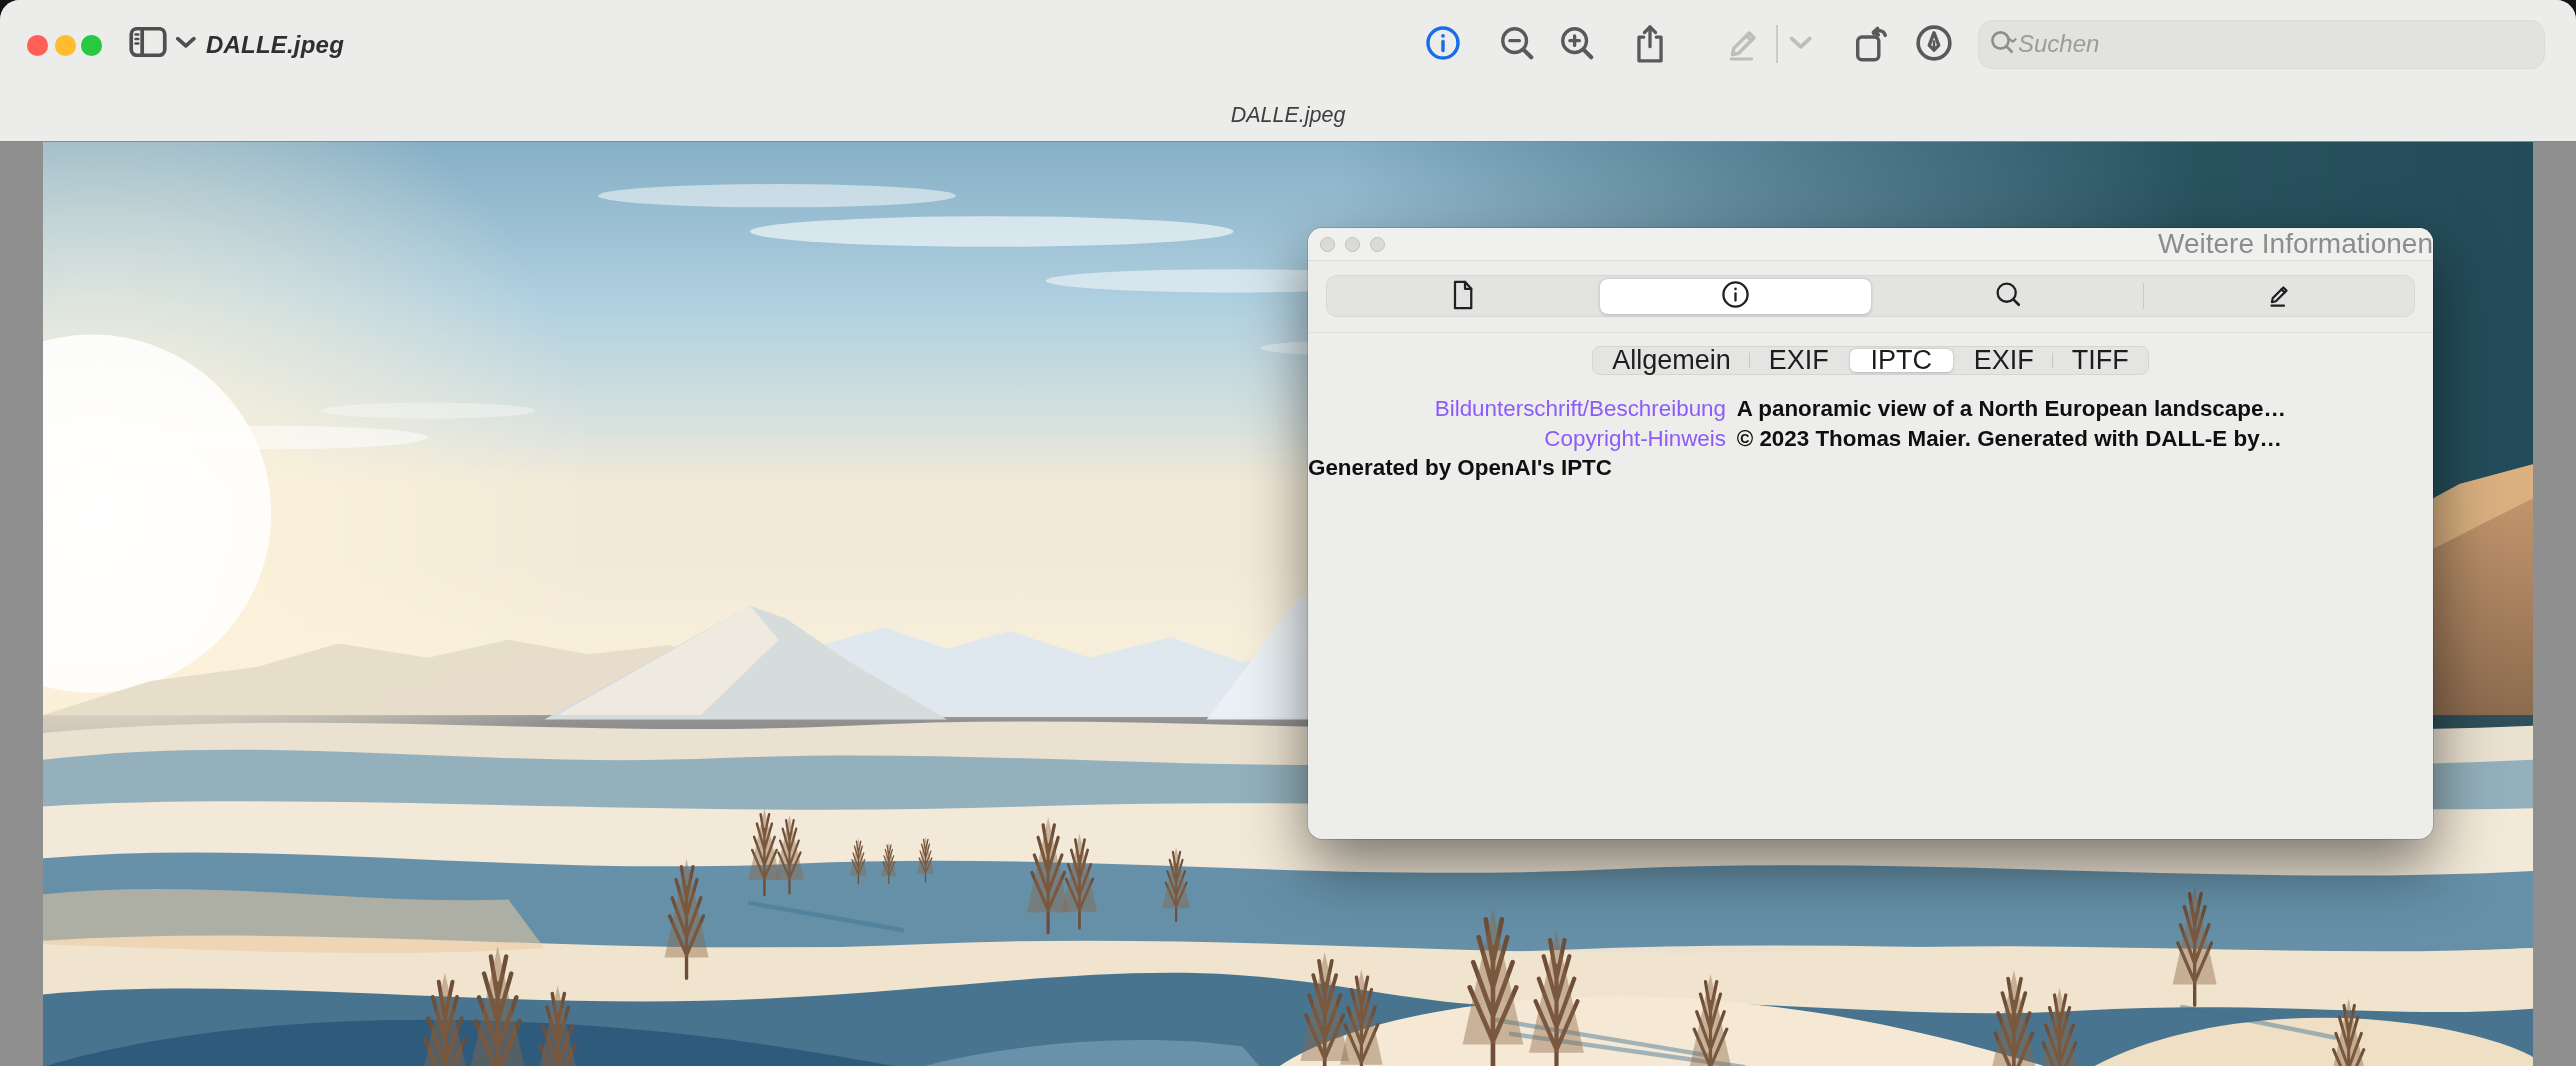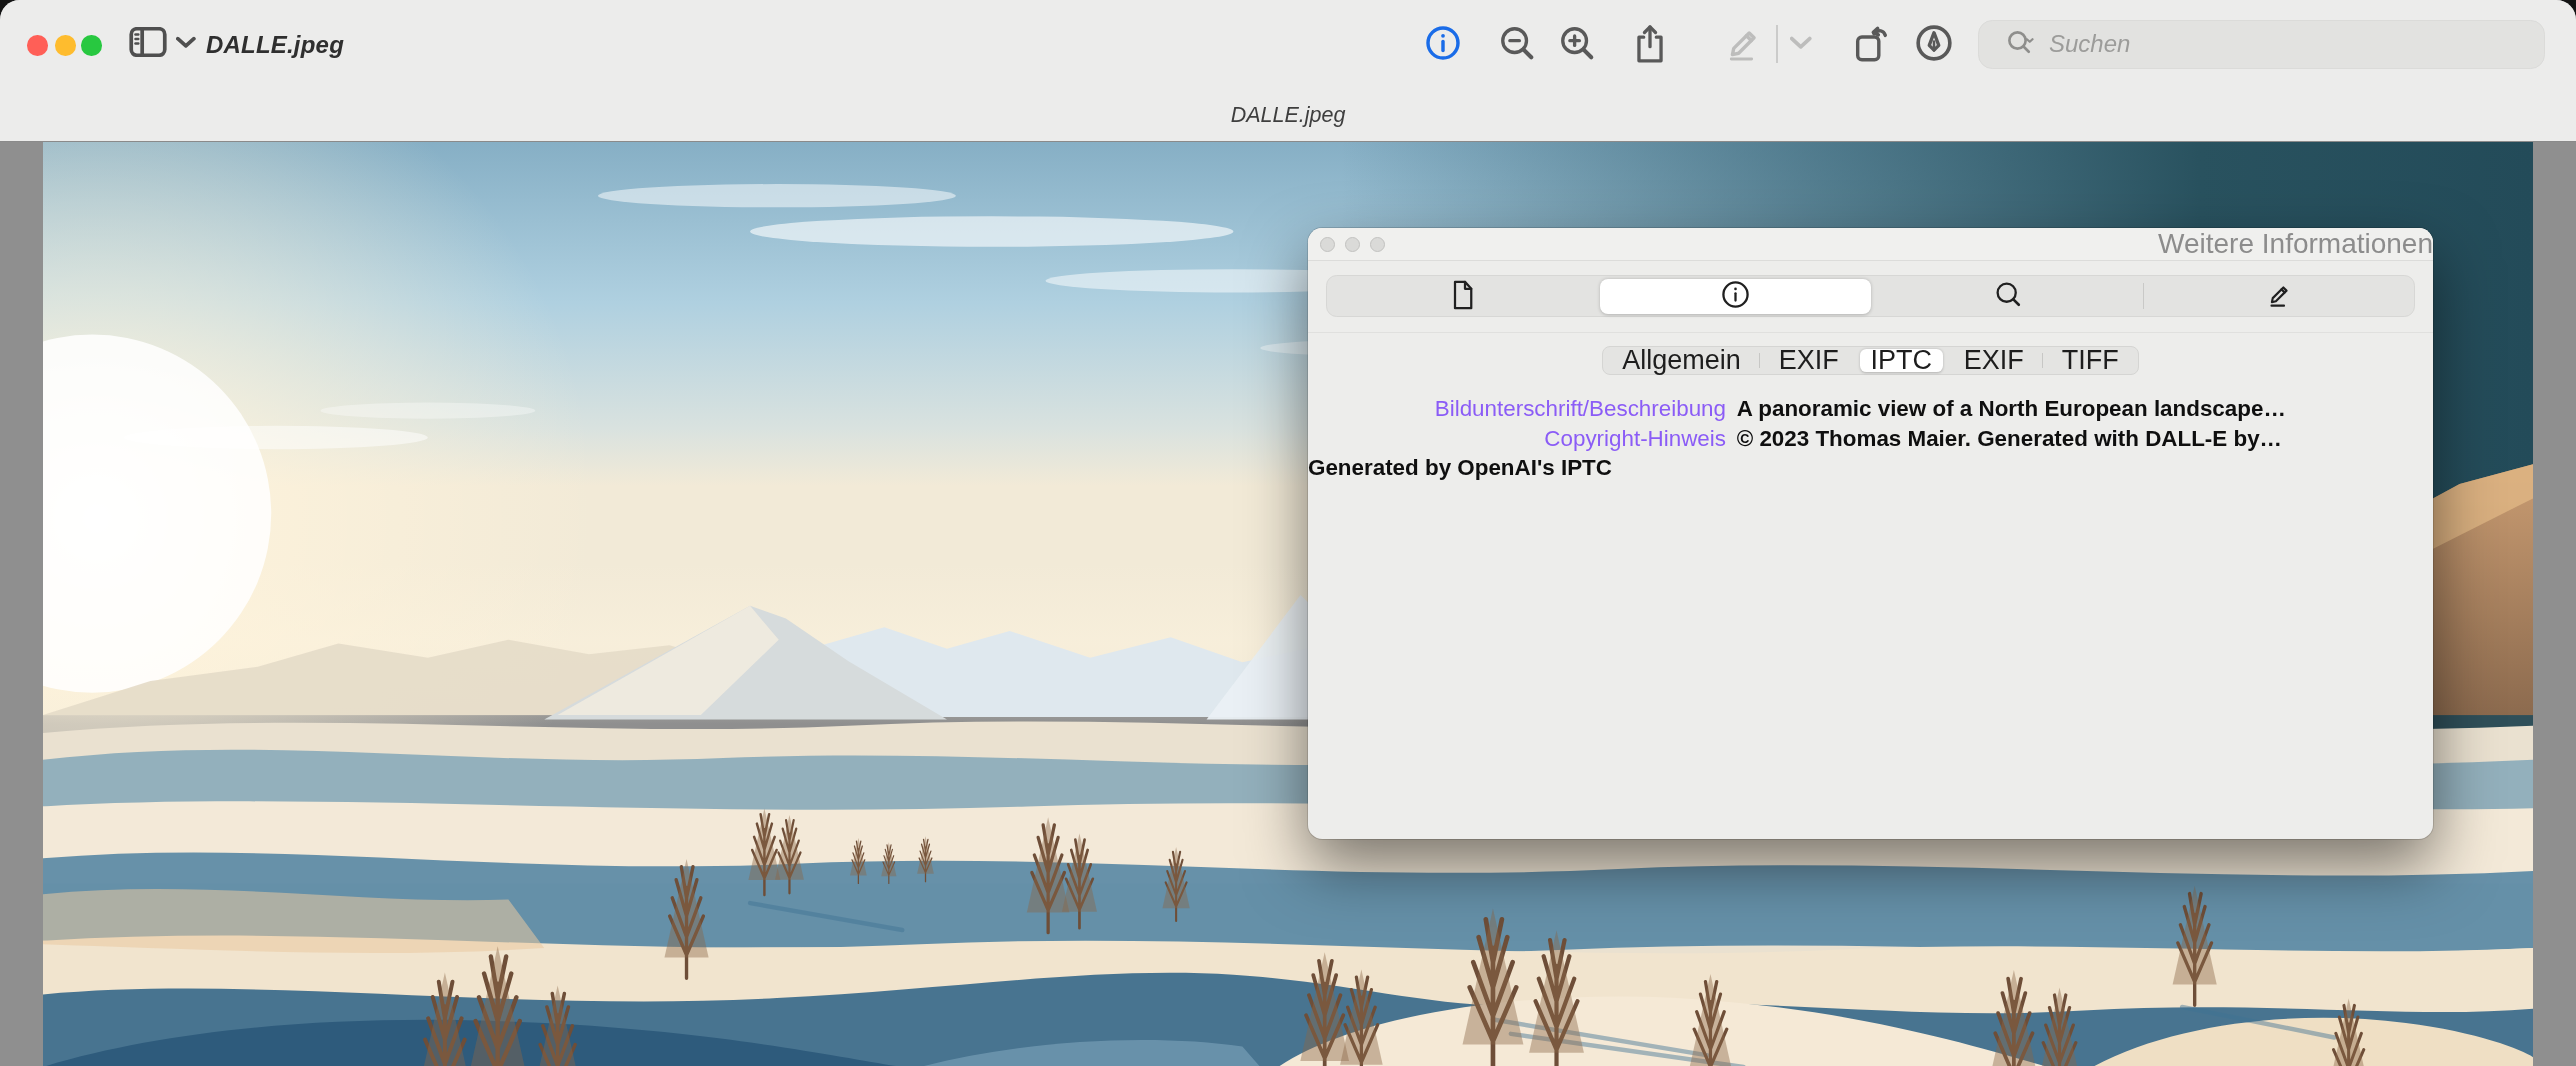--- a/index.html
+++ b/index.html
@@ -12,21 +12,21 @@
   .t-close{left:27px;background:#FF5F57;}
   .t-min{left:55px;background:#FEBC2E;}
   .t-zoom{left:81px;background:#28C840;}
   .tb-btn{position:absolute;top:21.5px;width:41px;height:43px;display:flex;align-items:center;justify-content:center;}
   .tb-btn svg{display:block;}
   .win-title{position:absolute;left:206px;top:0;height:90px;display:flex;align-items:center;
     font-size:24px;font-weight:700;color:#2F2F2F;letter-spacing:0.2px;}
   .sidebar-btn{position:absolute;left:129px;top:23px;width:70px;height:41px;display:flex;align-items:center;gap:9px;}
   .tb-divider{position:absolute;left:1776px;top:25px;width:1.8px;height:38px;background:#CBCBCA;}
   .search-field{position:absolute;left:1978px;top:19.7px;width:567px;height:49px;background:#E2E2E0;
-    border:0.9px solid #DBDBD9;border-radius:14.3px;display:flex;align-items:center;padding-left:26px;box-sizing:border-box;gap:14px;}
+    border:0.9px solid #DBDBD9;border-radius:14.3px;display:flex;align-items:center;padding-left:9px;box-sizing:border-box;gap:0;}
   .search-field .ph{font-size:24px;color:#9C9C9A;}
   .caption{position:absolute;left:0;top:90px;right:0;height:51px;display:flex;align-items:center;justify-content:center;
     font-size:21.5px;color:#3E3E3E;}
   
   .content{position:absolute;left:0;top:142px;right:0;bottom:0;background:#8F8F8F;}
   .photo{position:absolute;left:43px;top:0;width:2490px;height:925px;}
   .photo svg{display:block;width:100%;height:100%;}
   
   .inspector{position:absolute;left:1308px;top:228px;width:1125px;height:611px;background:#EDEDEB;border-radius:14.3px;
     box-shadow:0 27px 63px rgba(0,0,0,.5),0 0 0 0.9px rgba(0,0,0,.14);z-index:5;}
@@ -35,21 +35,21 @@
   .insp-dot{position:absolute;top:9px;width:15px;height:15px;border-radius:50%;background:#DADAD8;border:0.9px solid #C2C2C0;box-sizing:border-box;}
   .insp-toolbar{position:absolute;left:0;top:33px;right:0;height:71px;border-bottom:0.9px solid #E0E0DE;}
   .segbar{position:absolute;left:18px;right:18px;top:14.3px;height:42px;background:#E3E3E1;border:0.9px solid #D7D7D5;
     border-radius:10.7px;display:flex;box-sizing:border-box;}
   .seg{flex:1;display:flex;align-items:center;justify-content:center;position:relative;}
   .seg.sel{background:#FFFFFF;border-radius:8px;margin:2.7px;box-shadow:0 0.9px 3.6px rgba(0,0,0,.22);}
   .seg-div{position:absolute;right:0;top:7.2px;bottom:7.2px;width:0.9px;background:#C9C9C7;}
   .subtabs-row{position:absolute;left:0;top:104px;right:0;height:57px;display:flex;align-items:center;justify-content:center;}
   .subtabs{display:inline-flex;background:#E4E4E2;border:0.9px solid #D5D5D3;border-radius:8px;height:29.5px;align-items:stretch;box-sizing:border-box;}
   .subtab{display:flex;align-items:center;padding:0 19px;font-size:27px;color:#1D1D1D;position:relative;}
-  .subtab.sel{background:#fff;border-radius:6.3px;margin:1.8px;box-shadow:0 0.9px 2.7px rgba(0,0,0,.22);padding:0 11px;}
+  .subtab.sel{background:#fff;border-radius:6.3px;margin:1.8px;box-shadow:0 0.9px 2.7px rgba(0,0,0,.22);padding:0 21px;}
   .subtab .st-div{position:absolute;right:0;top:6.3px;bottom:6.3px;width:0.9px;background:#C7C7C5;}
   .meta{position:absolute;left:0;top:166px;right:36px;}
   .meta-row{display:flex;line-height:29.5px;font-size:22.4px;}
   .meta-label{width:418px;text-align:right;padding-right:10.7px;color:#8b5cf6;flex:none;}
   .meta-value{font-weight:700;color:#0F0F0F;white-space:nowrap;}
   .icon-stroke{stroke:#595959;fill:none;stroke-width:2.1;stroke-linecap:round;stroke-linejoin:round;}
   .icon-disabled{stroke:#BDBDBC;}
 </style>
 </head>
 <body>

